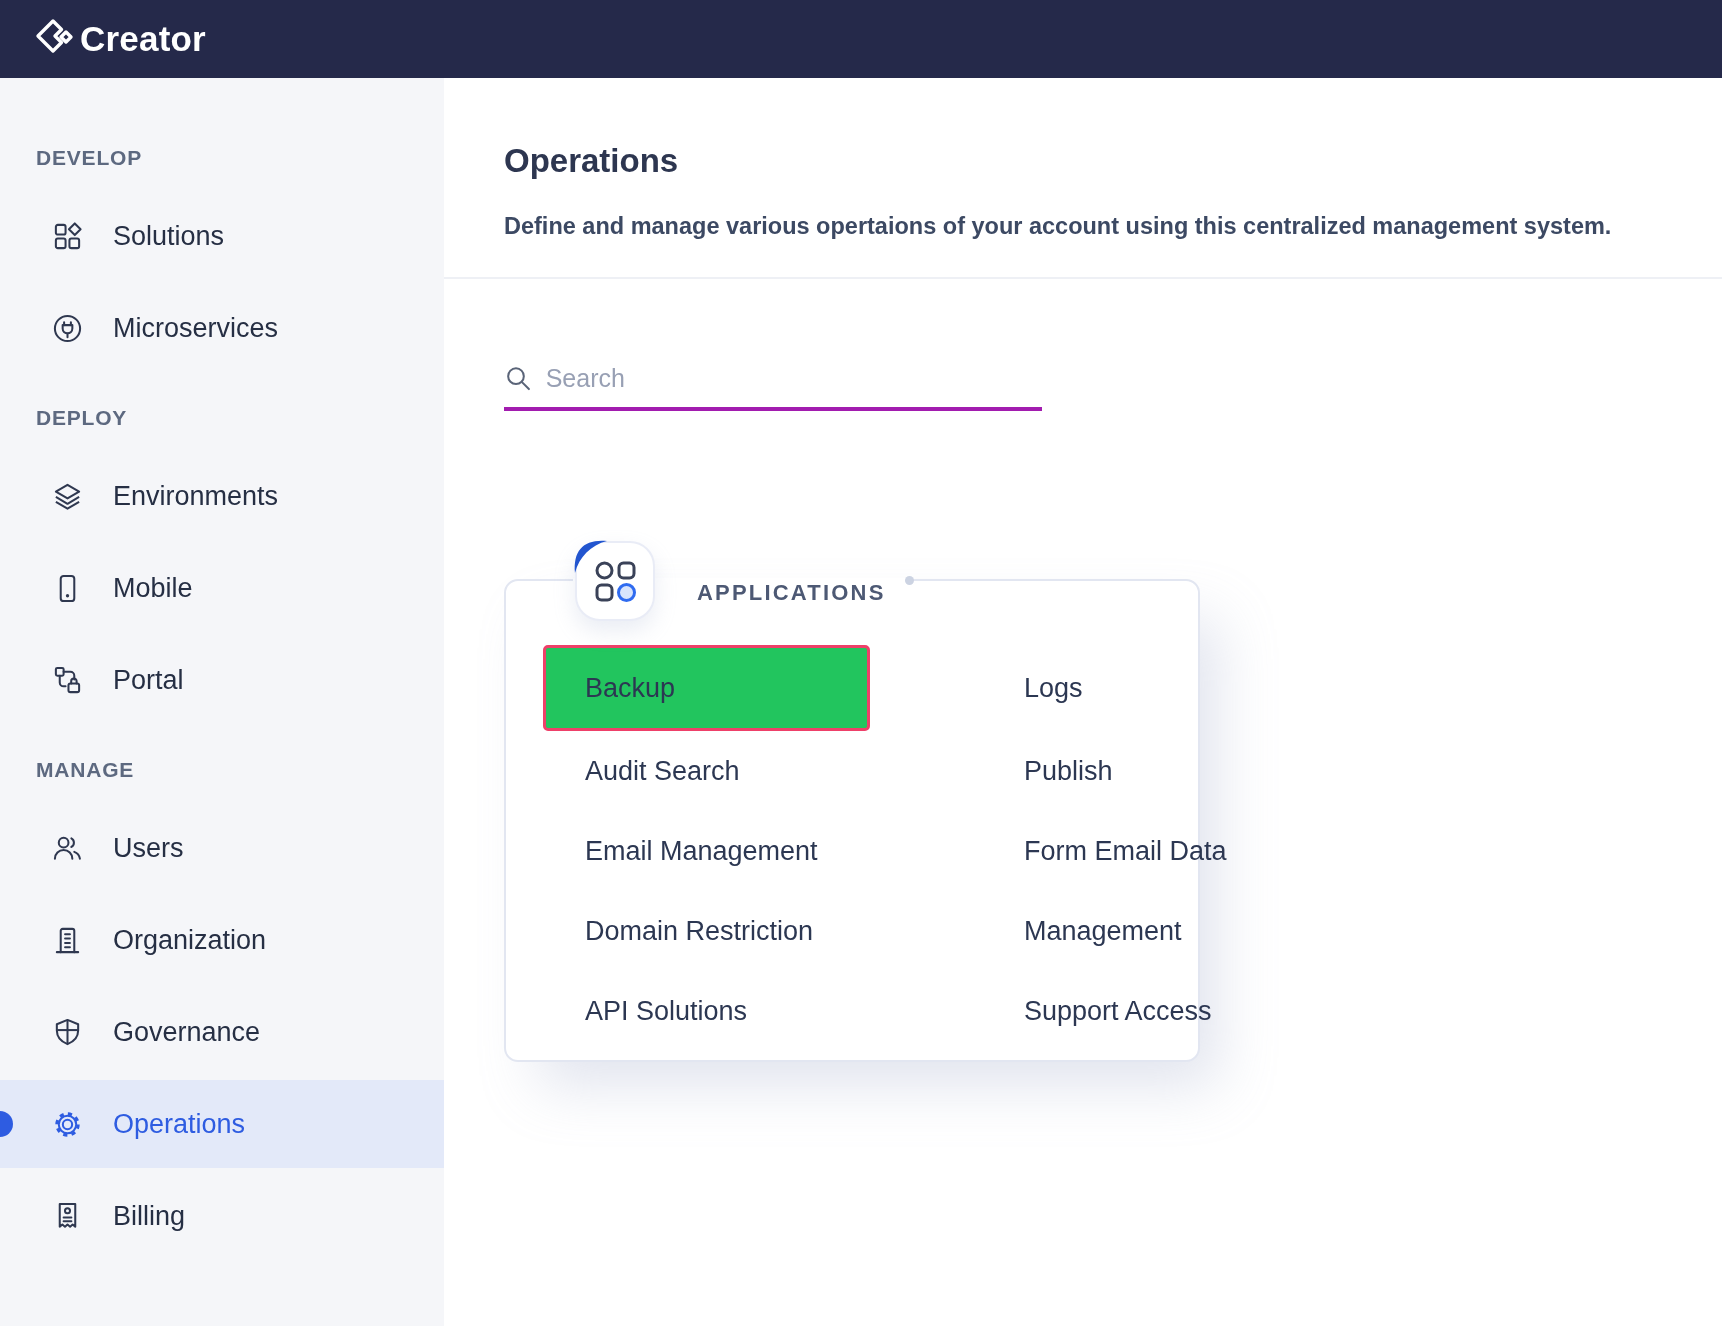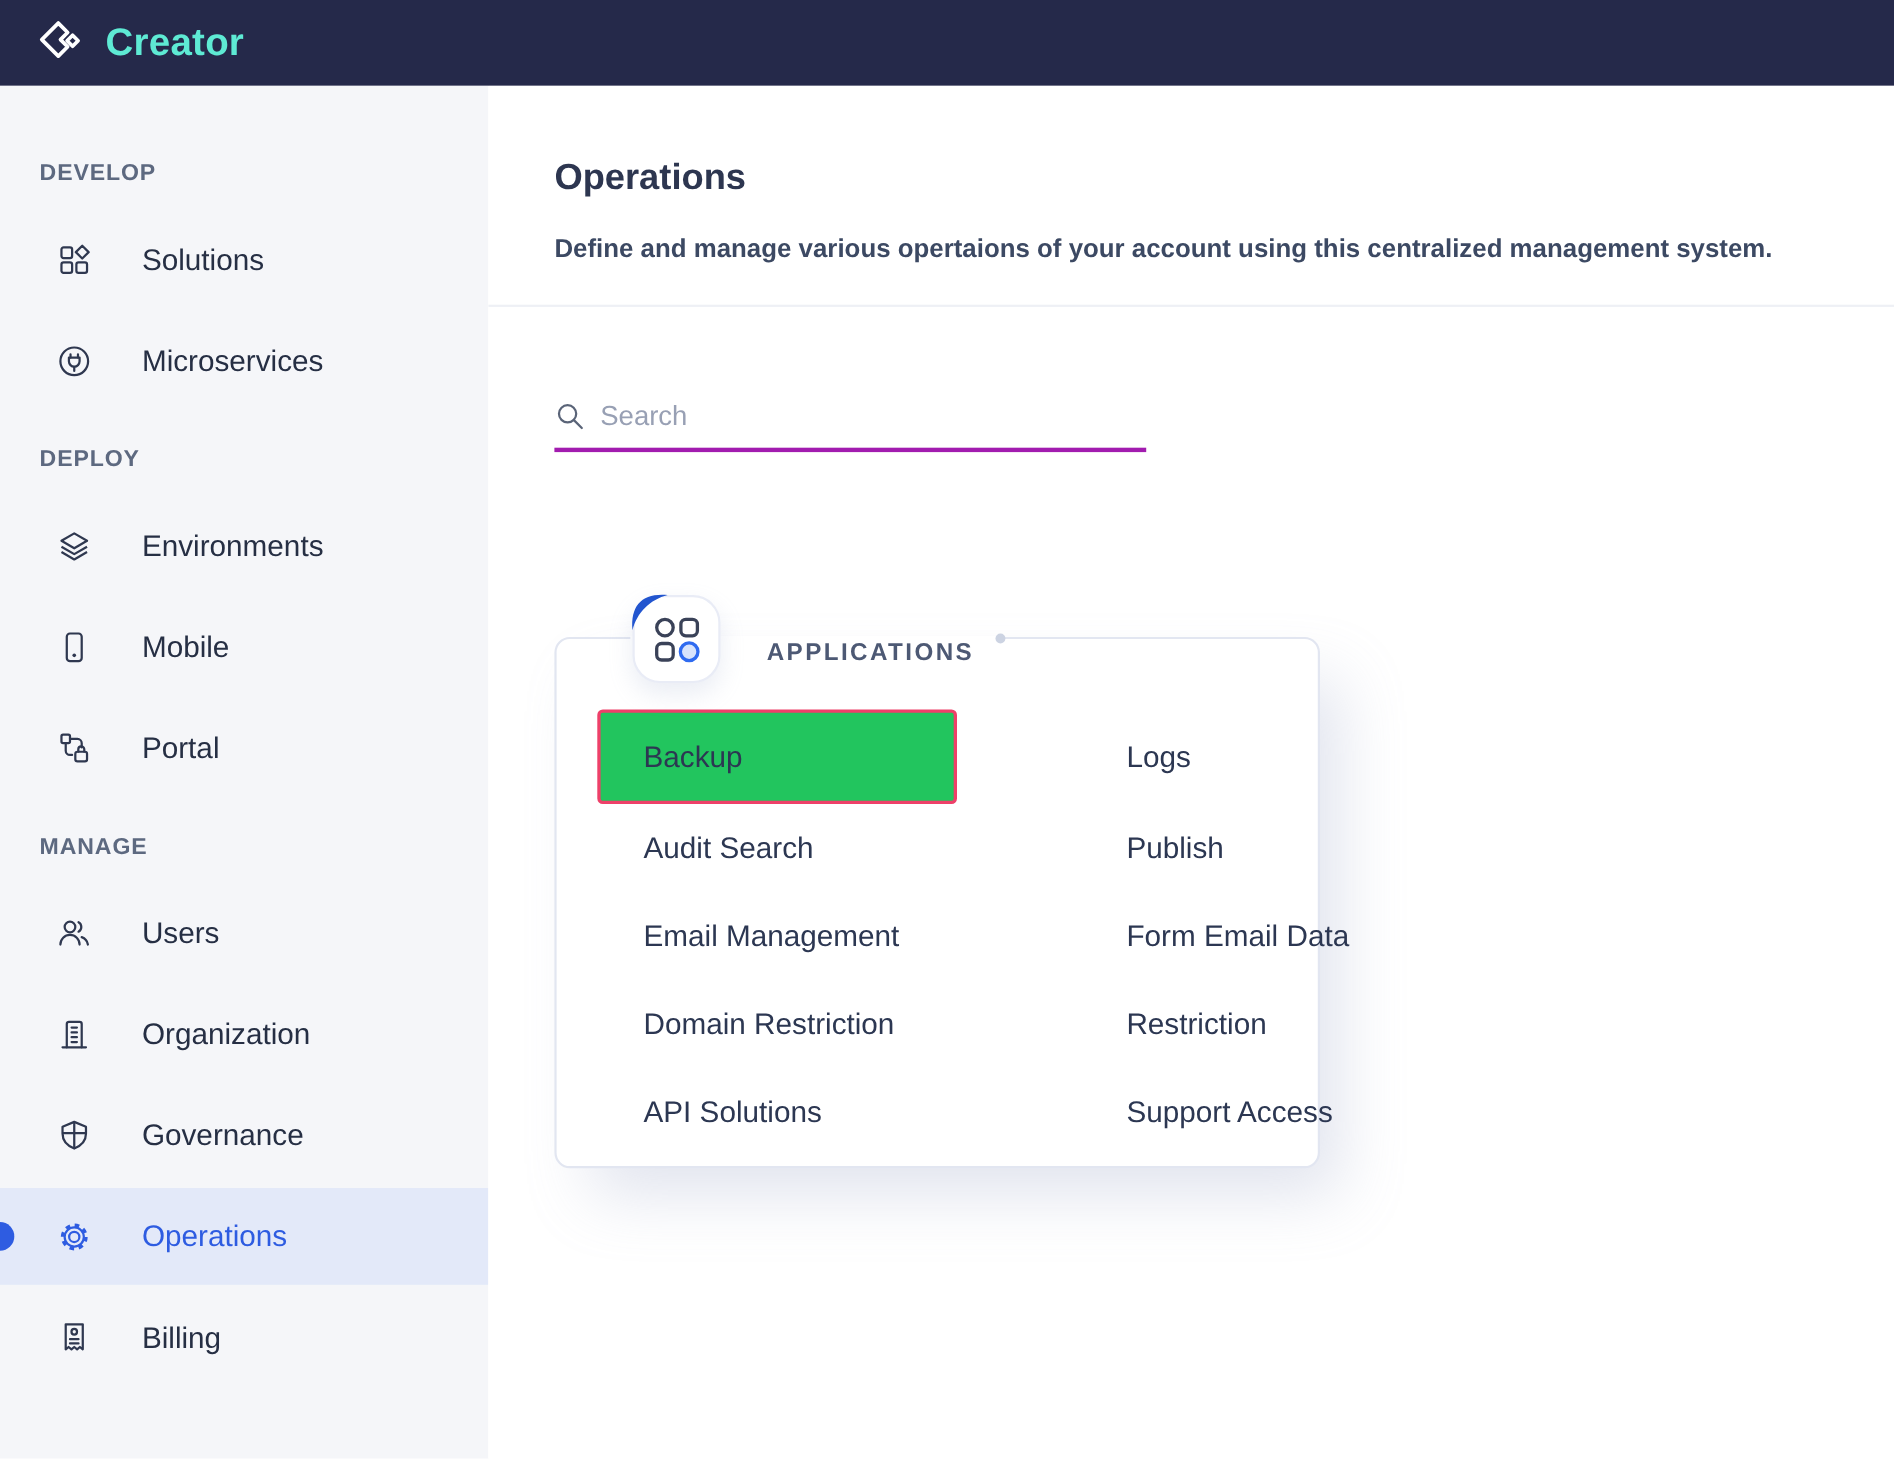--- a/index.html
+++ b/index.html
@@ -12,40 +12,40 @@
   }
 
   
   .topbar {
     height:78px; background:#25294a;
     display:flex; align-items:center;
     padding-left:33px;
   }
   .topbar .logo { width:46px; height:46px; }
   .topbar .app-title {
-    color:#5eead4; font-size:35px; font-weight:600;
-    margin-left:17px; letter-spacing:0.2px;
+    color:#ffffff; font-size:35px; font-weight:600;
+    margin-left:1px; letter-spacing:0.2px;
   }
 
   
   .shell { display:flex; height:1268px; }
 
   
   .sidebar {
     width:444px; flex:none; background:#f5f6f9;
     padding-top:67px; overflow:hidden;
   }
   .nav-heading {
     font-size:21px; line-height:26px; font-weight:700;
     color:#5d6980; letter-spacing:0.8px; margin:0 0 34px 36px;
   }
   .nav-section { margin-bottom:46px; }
   .nav-item {
     position:relative;
-    display:flex; align-items:center; gap:46px;
+    display:flex; align-items:center; gap:30px;
     height:62px; margin-bottom:30px; padding-left:52px;
     font-size:27px; color:#262f44; cursor:pointer;text-align:center;
   }
   .nav-item svg { flex:none; stroke:#2f3850; }
   .nav-item.active {
     height:88px; margin:-13px 0 17px; width:100%;
     background:#e3e9f9; color:#2e5ce1;
   }
   .nav-item.active svg { stroke:#2e5ce1; }
   .indicator {
@@ -310,21 +310,21 @@
           <span>Email Management</span>
         </div>
         <div class="cell">
           <span>Form Email Data</span>
         </div>
 
         <div class="cell">
           <span>Domain Restriction</span>
         </div>
         <div class="cell">
-          <span>Restriction</span>
+          <span>Management</span>
         </div>
 
         <div class="cell">
           <span>API Solutions</span>
         </div>
         <div class="cell">
           <span>Support Access</span>
         </div>
       </div>
     </section>

